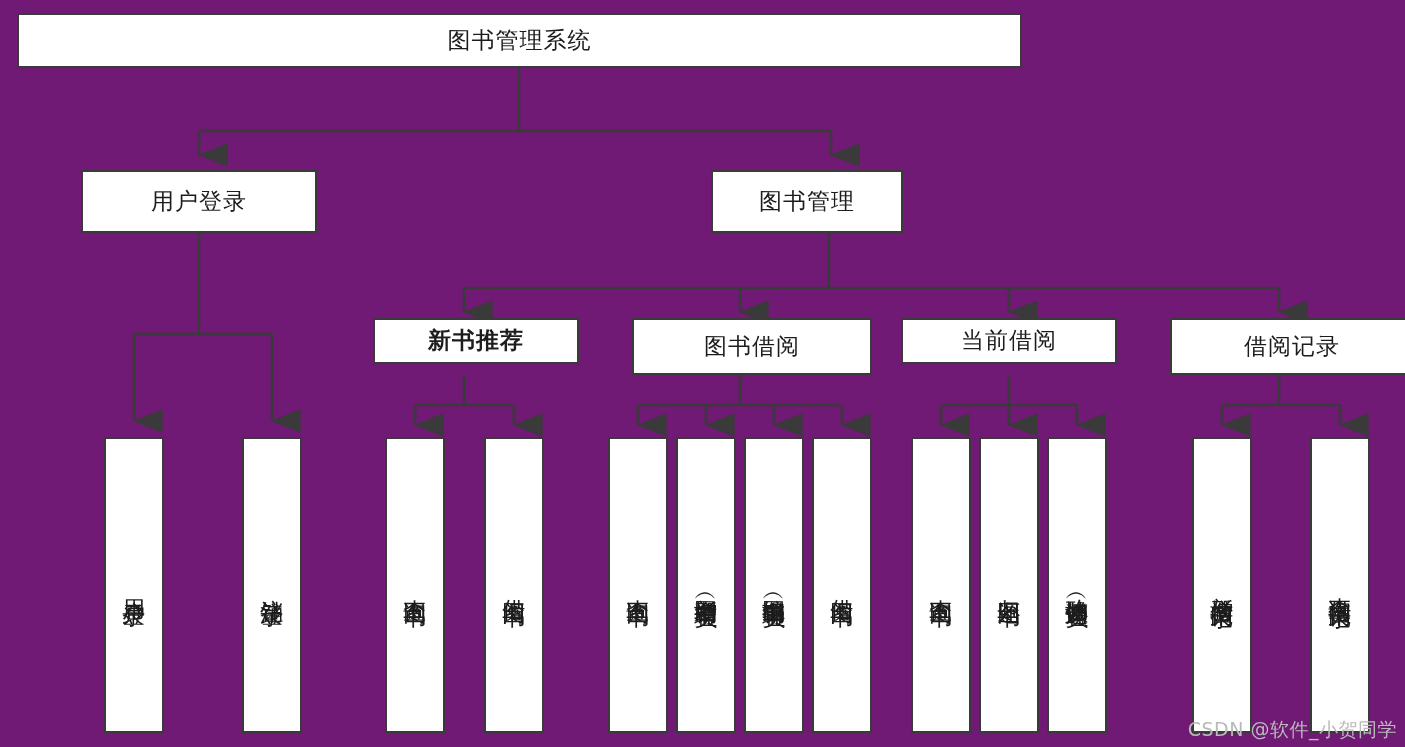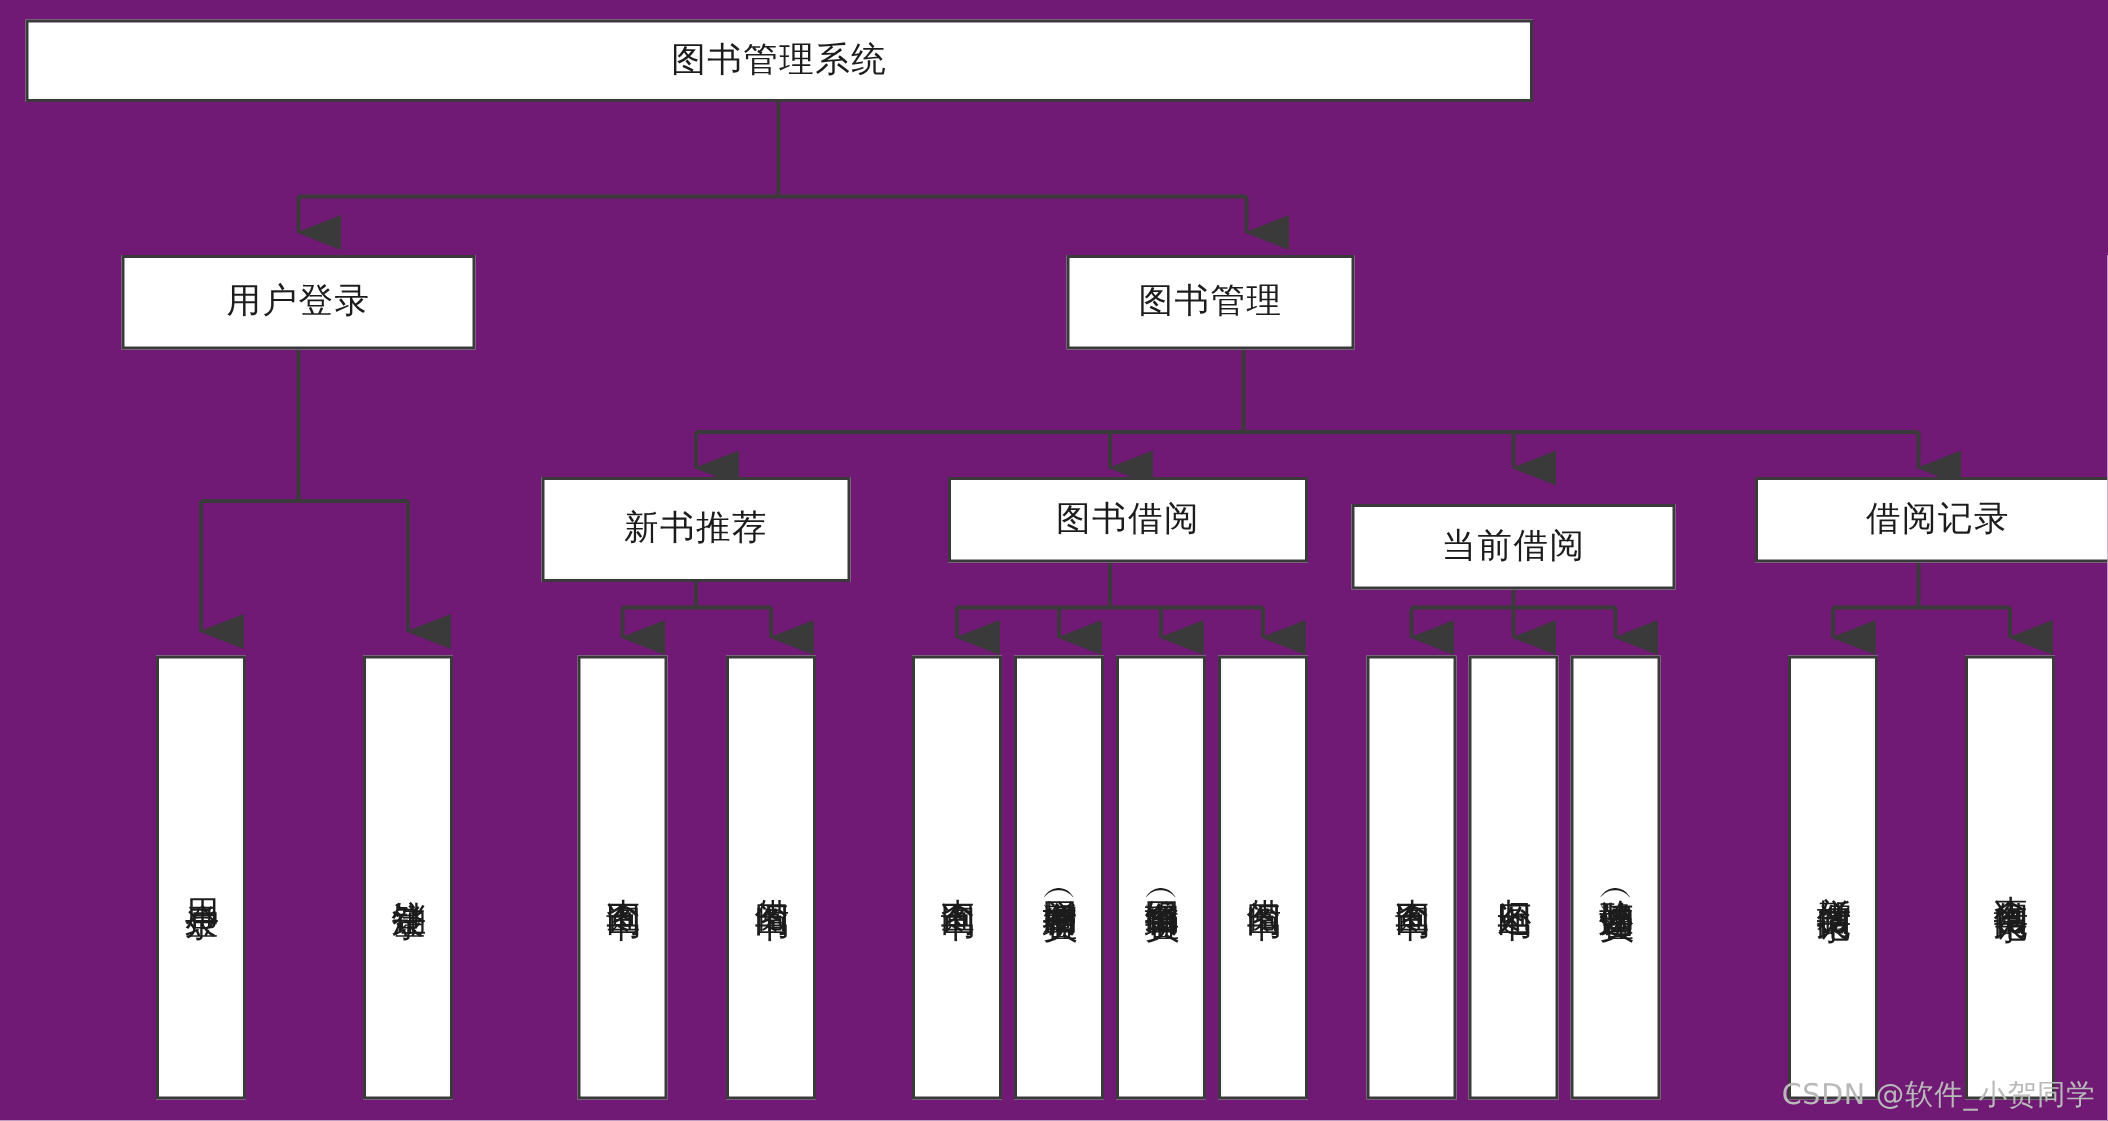--- a/index.html
+++ b/index.html
@@ -126,27 +126,27 @@
     <span>图书管理系统</span>
   </div>
 
   <div class="node horiz" style="left:81px; top:170px; width:236px; height:63px;">
     <span>用户登录</span>
   </div>
   <div class="node horiz" style="left:711px; top:170px; width:192px; height:63px;">
     <span>图书管理</span>
   </div>
 
-  <div class="node horiz" style="left:361px; top:318px; width:206px; height:70px;">
+  <div class="node horiz" style="left:373px; top:318px; width:206px; height:46px;font-weight:bold;">
     <span>新书推荐</span>
   </div>
   <div class="node horiz" style="left:632px; top:318px; width:240px; height:57px;">
     <span>图书借阅</span>
   </div>
-  <div class="node horiz" style="left:901px; top:336px; width:216px; height:57px;">
+  <div class="node horiz" style="left:901px; top:318px; width:216px; height:46px;">
     <span>当前借阅</span>
   </div>
   <div class="node horiz" style="left:1170px; top:318px; width:244px; height:57px;">
     <span>借阅记录</span>
   </div>
 
   <div class="node vert" style="left:104px; top:437px; width:60px; height:296px;">
     <span class="vlabel">用户登录</span>
   </div>
   <div class="node vert" style="left:242px; top:437px; width:60px; height:296px;">

